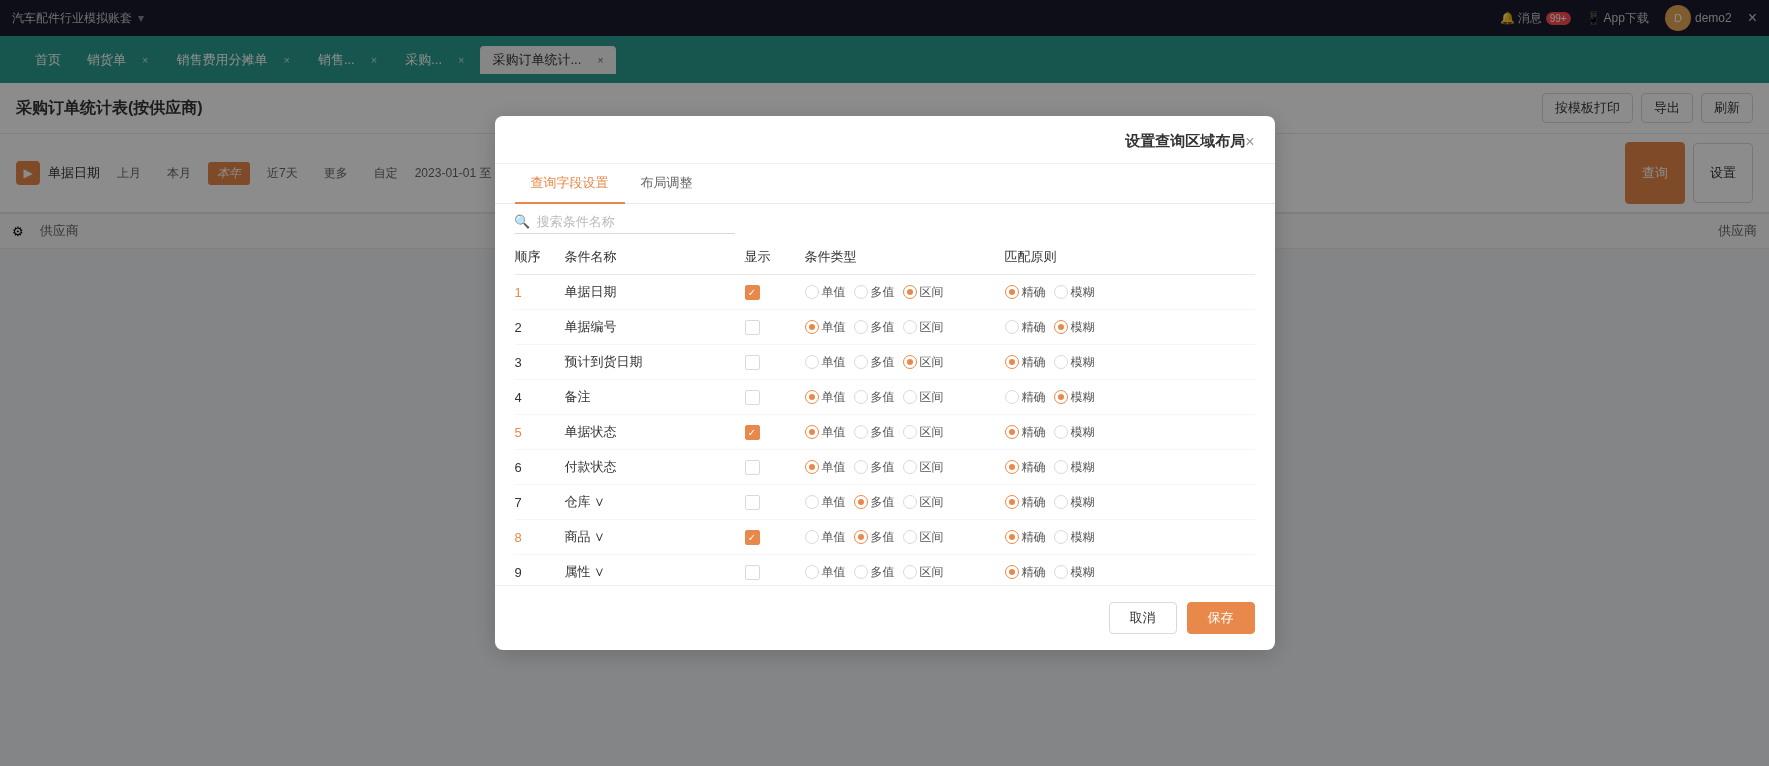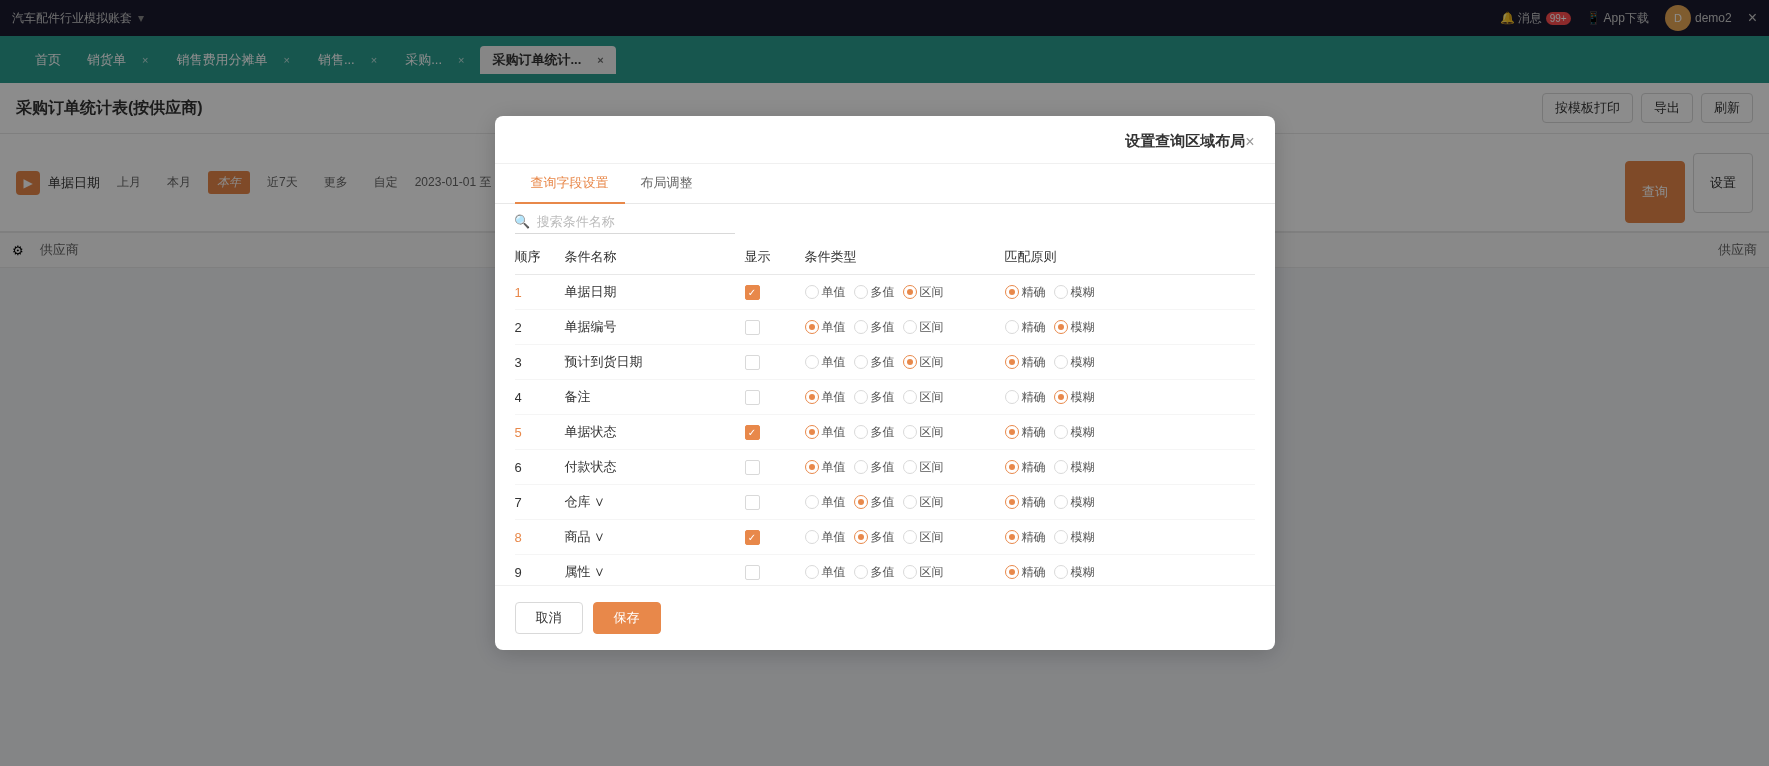--- a/index.html
+++ b/index.html
@@ -48,21 +48,20 @@
       border-radius: 4px 4px 0 0;
       display: flex; align-items: center;
       color: white;
       font-size: 13px;
       cursor: pointer;
       gap: 16px;
     }
     .tab-item.active {
       background: #f5f5f5;
       color: #333;
-      font-weight: bold;
     }
     .tab-close { font-size: 11px; opacity: 0.7; }
     .tab-home { color: white; font-size: 13px; padding: 0 10px; }
 
     
     .page-header {
       background: white;
       padding: 10px 16px;
       display: flex;
       align-items: center;
@@ -259,21 +258,21 @@
       width: 6px; height: 6px;
       border-radius: 50%;
       background: #e8884a;
     }
     .radio-label { font-size: 12px; color: #555; }
 
     
     .modal-footer {
       padding: 16px 20px;
       display: flex;
-      justify-content: flex-start;
+      justify-content: flex-end;
       gap: 10px;
       border-top: 1px solid #f0f0f0;
     }
     .btn-cancel {
       padding: 6px 20px;
       border: 1px solid #d9d9d9;
       border-radius: 4px;
       background: white;
       color: #333;
       cursor: pointer;
@@ -364,21 +363,21 @@
     <button class="filter-toggle-btn">▶</button>
     <span style="font-size:13px; color:#333;">单据日期</span>
     <span class="date-btn">上月</span>
     <span class="date-btn">本月</span>
     <span class="date-btn active-date">本年</span>
     <span class="date-btn">近7天</span>
     <span class="date-btn">更多</span>
     <span class="date-btn">自定</span>
     <span class="date-range-text">2023-01-01 至 2023-12-31</span>
     <div style="flex:1;"></div>
-    <button class="btn btn-primary" style="padding:21px 16px;margin-top:19px;">查询</button>
+    <button class="btn btn-primary" style="padding:21px 16px;">查询</button>
     <button class="btn btn-outline" style="padding:20px 16px;">设置</button>
   </div>
 
   <div style="background:white; margin: 0; border-top: 1px solid #e8e8e8;">
     <div class="table-header-row">
       <span style="margin-right:16px; cursor:pointer;">⚙</span>
       <span class="col-header">供应商</span>
       <span style="flex:1;"></span>
       <span class="col-header">供应商</span>
     </div>

